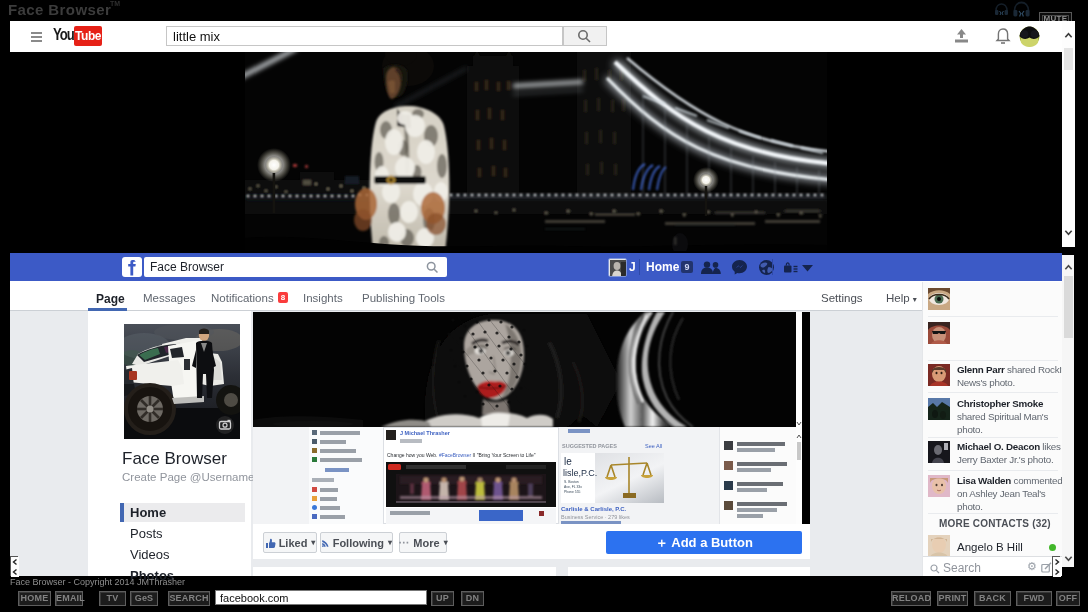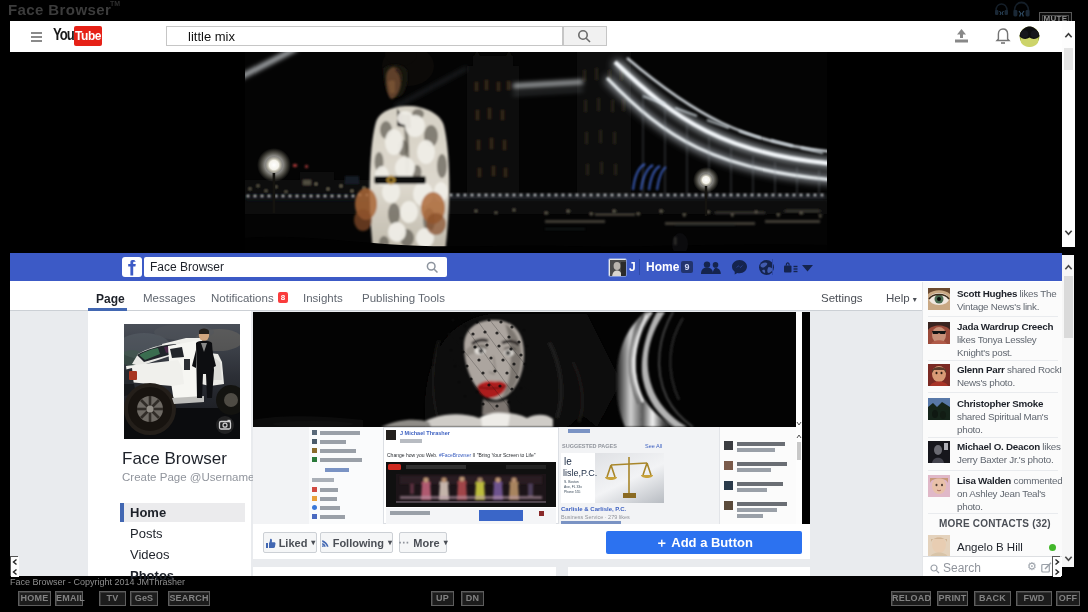--- a/index.html
+++ b/index.html
@@ -12,21 +12,21 @@
 #muteBtn{left:1039px;top:12px;width:33px;height:13px;background:#0d0d0d;border:1px solid #585858;box-shadow:inset 0 0 0 2px #0d0d0d, inset 0 0 0 3px #4a4a4a;color:#8f8f8f;font-size:8px;font-weight:bold;text-align:center;line-height:11px;letter-spacing:.3px;}
 
 #ytHeader{left:10px;top:21px;width:1052px;height:31px;background:#fff;}
 #ytScroll{left:1062px;top:21px;width:13px;height:226px;background:#fdfdfd;}
 #ytScroll .thumb{left:2px;top:27px;width:9px;height:22px;background:#e4e4e4;}
 .chev{width:9px;height:9px;}
 #hamb div{width:11px;height:2px;background:#8a8a8a;margin:0 0 2px 0;}
 #hamb{left:31px;top:32px;}
 #ytYou{left:53px;top:26px;font-size:16px;font-weight:bold;color:#1a1a1a;letter-spacing:-1.2px;transform:scaleX(.82);transform-origin:0 0;}
 #ytTube{left:74px;top:26px;width:28px;height:20px;background:#e62117;border-radius:2px;color:#fff;font-size:12px;font-weight:bold;text-align:center;line-height:20px;letter-spacing:-0.5px;}
-#ytSearch{left:166px;top:26px;width:397px;height:20px;border:1px solid #c6c6c6;background:#fff;font-size:13px;color:#111;padding:2px 21px;line-height:15px;}
+#ytSearch{left:166px;top:26px;width:397px;height:20px;border:1px solid #c6c6c6;background:#fff;font-size:13px;color:#111;padding:2px 6px;line-height:15px;}
 #ytSearchBtn{left:563px;top:26px;width:44px;height:20px;border:1px solid #c6c6c6;background:#f1f1f1;}
 #ytVideo{left:245px;top:52px;width:582px;height:199px;}
 
 #fbBlue{left:10px;top:253px;width:1052px;height:28px;background:#3c5ac6;}
 #fbLogo{left:122px;top:257px;width:20px;height:20px;background:#fff;border-radius:3px;}
 #fbSearch{left:144px;top:257px;width:303px;height:20px;background:#fff;border-radius:2px;font-size:12px;color:#1d2129;padding:3px 6px;}
 #fbHeadAv{left:608px;top:258px;width:19px;height:19px;border-radius:2px;overflow:hidden;border:1px solid #7d94d8;}
 #fbTabs{left:10px;top:281px;width:1052px;height:30px;background:#fff;border-bottom:1px solid #ccd0d5;}
 .tab{top:292px;font-size:11.5px;color:#616770;}
 #fbContent{left:10px;top:311px;width:1052px;height:265px;background:#e9ebee;}
@@ -859,32 +859,30 @@
     <div class="abs tkAv" style="left:5px;top:6px;">
       <svg width="22" height="22" viewBox="0 0 22 22">
           <rect width="22" height="22" fill="#c9a884"></rect>
           <path d="M0 6 C6 1 16 1 22 6 L22 0 L0 0 Z" fill="#6a4a30"></path>
           <ellipse cx="11" cy="11" rx="10" ry="6" fill="#f0e8e0"></ellipse>
           <circle cx="11" cy="11" r="4.5" fill="#4a6b52"></circle>
           <circle cx="11" cy="11" r="2" fill="#0c0c0c"></circle>
           <path d="M1 11 C5 5 17 5 21 11" stroke="#3a2a1a" stroke-width="1.6" fill="none"></path>
         </svg>
     </div>
-    <div class="abs tkTx" style="top:5px;"><b>Scott Hughes</b> likes The<br>Vintage News's link.</div>
     <div class="abs tkDiv" style="top:34px;"></div>
     <div class="abs tkAv" style="left:5px;top:40px;">
       <svg width="22" height="22" viewBox="0 0 22 22">
           <rect width="22" height="22" fill="#9a4a3a"></rect>
           <path d="M0 8 C4 2 18 2 22 8 L22 0 L0 0 Z" fill="#3a2420"></path>
           <ellipse cx="11" cy="13" rx="7" ry="8" fill="#c89078"></ellipse>
           <path d="M4 9 L18 9 L17 12 L12.5 12 L11 11 L9.5 12 L5 12 Z" fill="#141414"></path>
           <path d="M3 22 C5 17 17 17 19 22 Z" fill="#b05a48"></path>
         </svg>
     </div>
-    <div class="abs tkTx" style="top:38px;"><b>Jada Wardrup Creech</b><br>likes Tonya Lessley<br>Knight's post.</div>
     <div class="abs tkDiv" style="top:78px;"></div>
     <div class="abs tkAv" style="left:5px;top:82px;">
       <svg width="22" height="22" viewBox="0 0 22 22">
           <rect width="22" height="22" fill="#7a2a24"></rect>
           <ellipse cx="11" cy="10" rx="7" ry="8" fill="#d89a76"></ellipse>
           <path d="M4 6 C6 2 16 2 18 6 L18 9 L16 6 L6 6 L4 9 Z" fill="#5a3a2a"></path>
           <path d="M2 22 C4 16 18 16 20 22 Z" fill="#a83428"></path>
           <ellipse cx="8.5" cy="9" rx="1" ry="1.2" fill="#2a1a12"></ellipse>
           <ellipse cx="13.5" cy="9" rx="1" ry="1.2" fill="#2a1a12"></ellipse>
         </svg>
@@ -971,20 +969,21 @@
         <path d="M2.5 12.5 L5.5 15 L2.5 17.5" stroke="#222" stroke-width="1.4" fill="none"></path>
       </svg>
   </div>
 
   <div class="abs" id="statusTxt">Face Browser - Copyright 2014 JMThrasher</div>
   <div class="abs bbtn" style="left:18px;width:33px;">HOME</div>
   <div class="abs bbtn" style="left:55px;width:28px;">EMAIL</div>
   <div class="abs bbtn" style="left:99px;width:27px;">TV</div>
   <div class="abs bbtn" style="left:130px;width:28px;">GeS</div>
   <div class="abs bbtn" style="left:168px;width:42px;">SEARCH</div>
+  <div class="abs" id="addr">facebook.com</div>
   <div class="abs bbtn" style="left:431px;width:23px;">UP</div>
   <div class="abs bbtn" style="left:461px;width:23px;">DN</div>
   <div class="abs bbtn" style="left:891px;width:40px;text-align:center;">RELOAD</div>
   <div class="abs bbtn" style="left:937px;width:31px;">PRINT</div>
   <div class="abs bbtn" style="left:974px;width:37px;">BACK</div>
   <div class="abs bbtn" style="left:1016px;width:36px;">FWD</div>
   <div class="abs bbtn" style="left:1056px;width:24px;">OFF</div>
 </div>
 
 </body></html>

